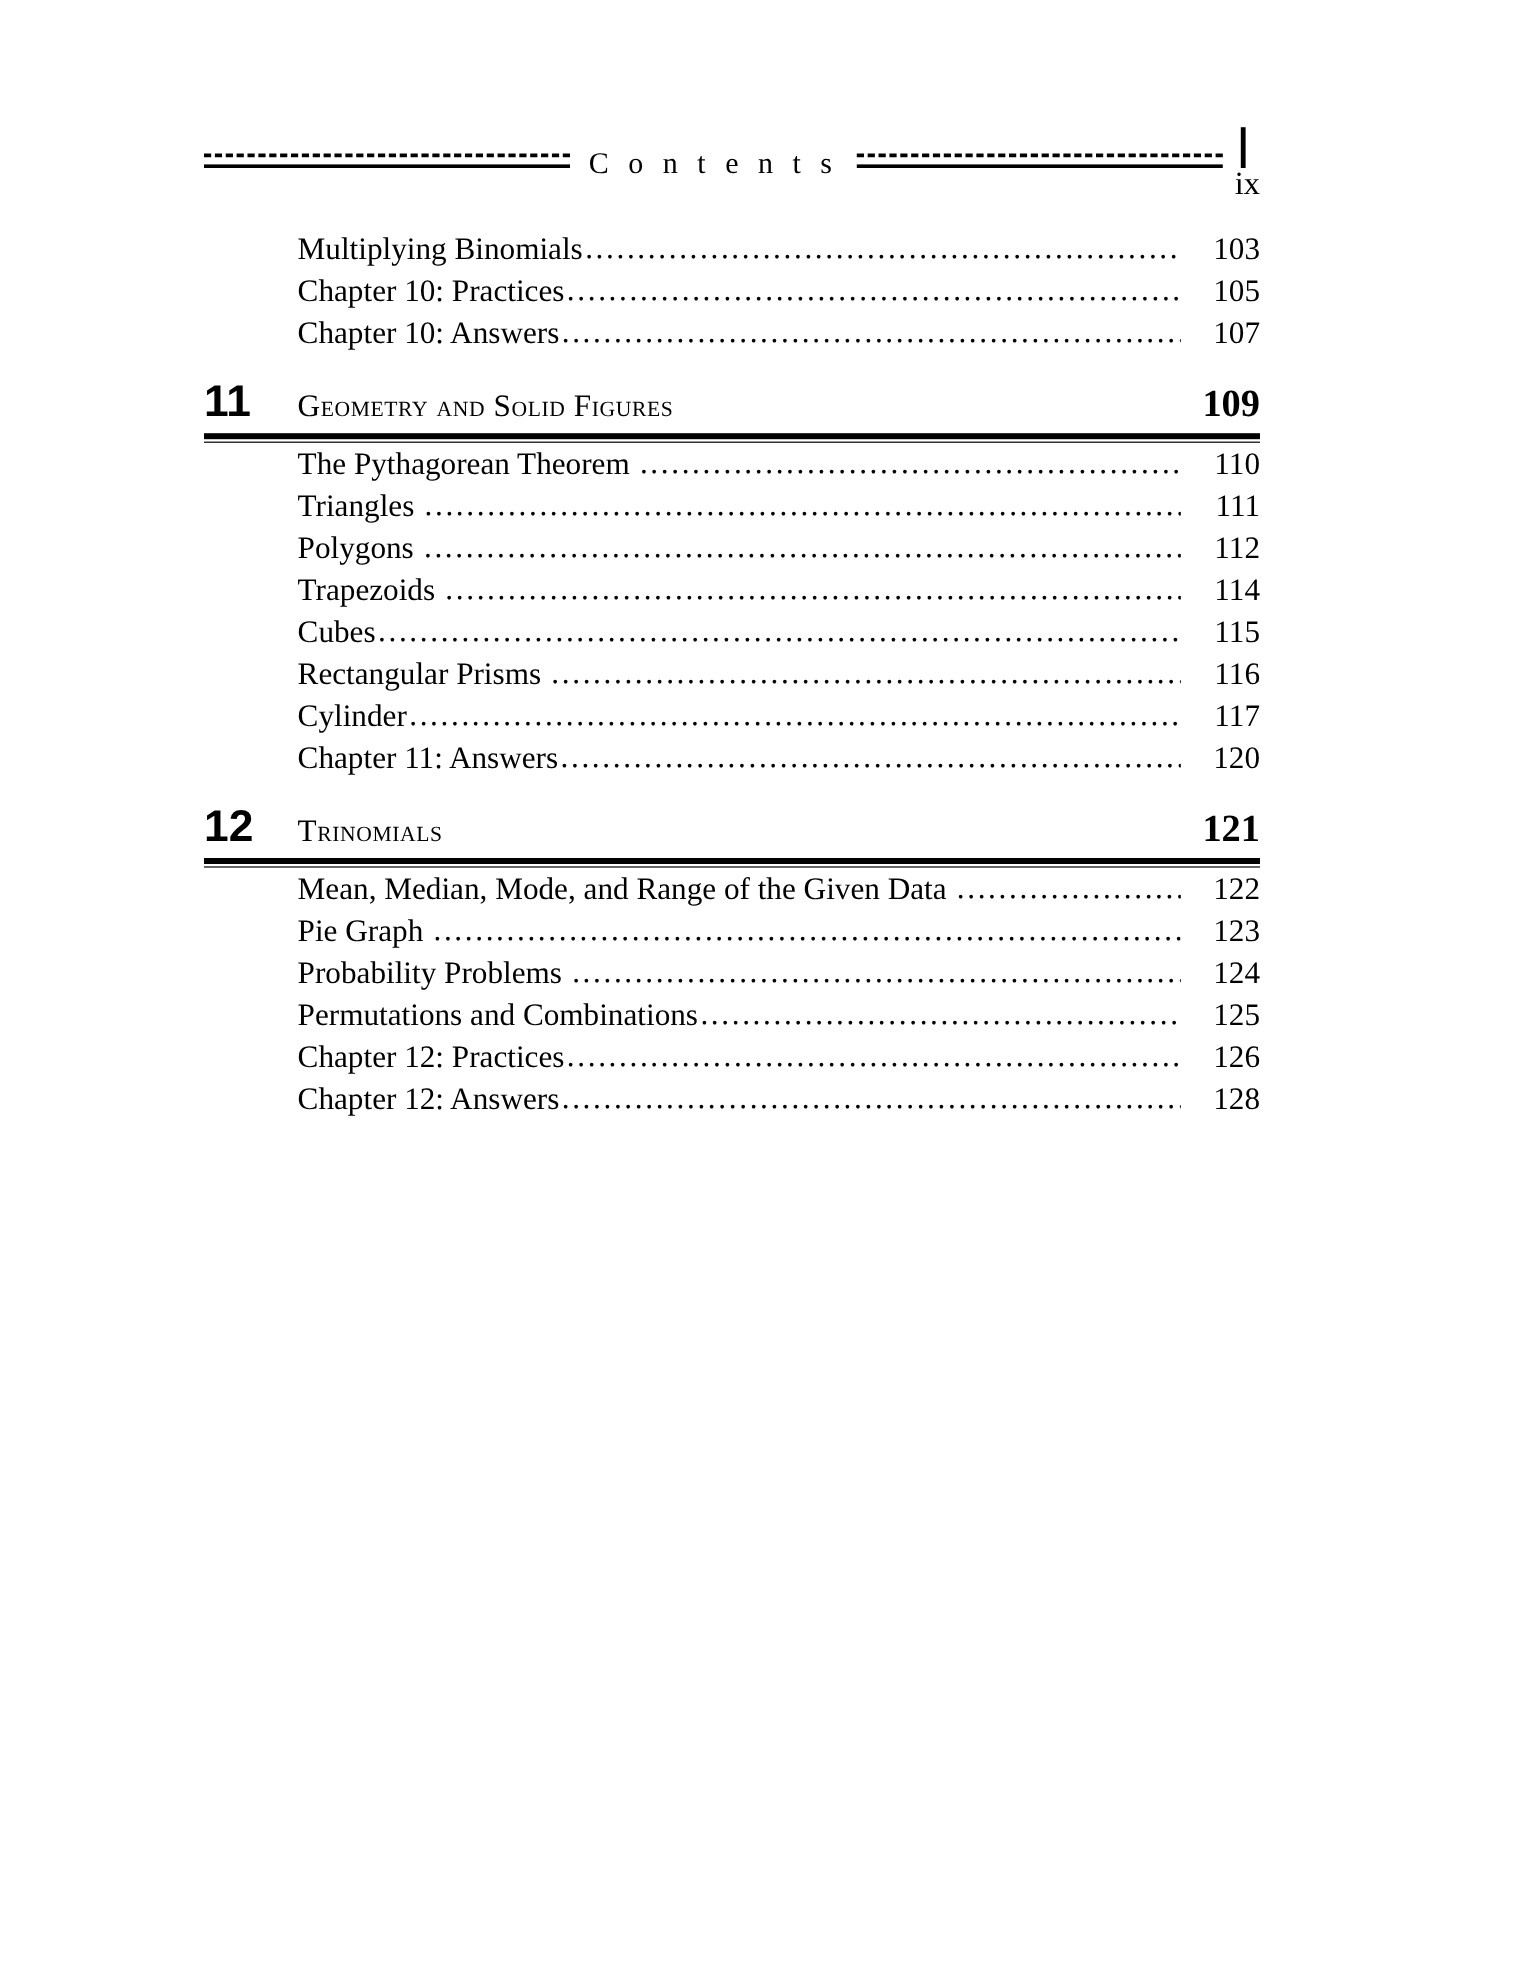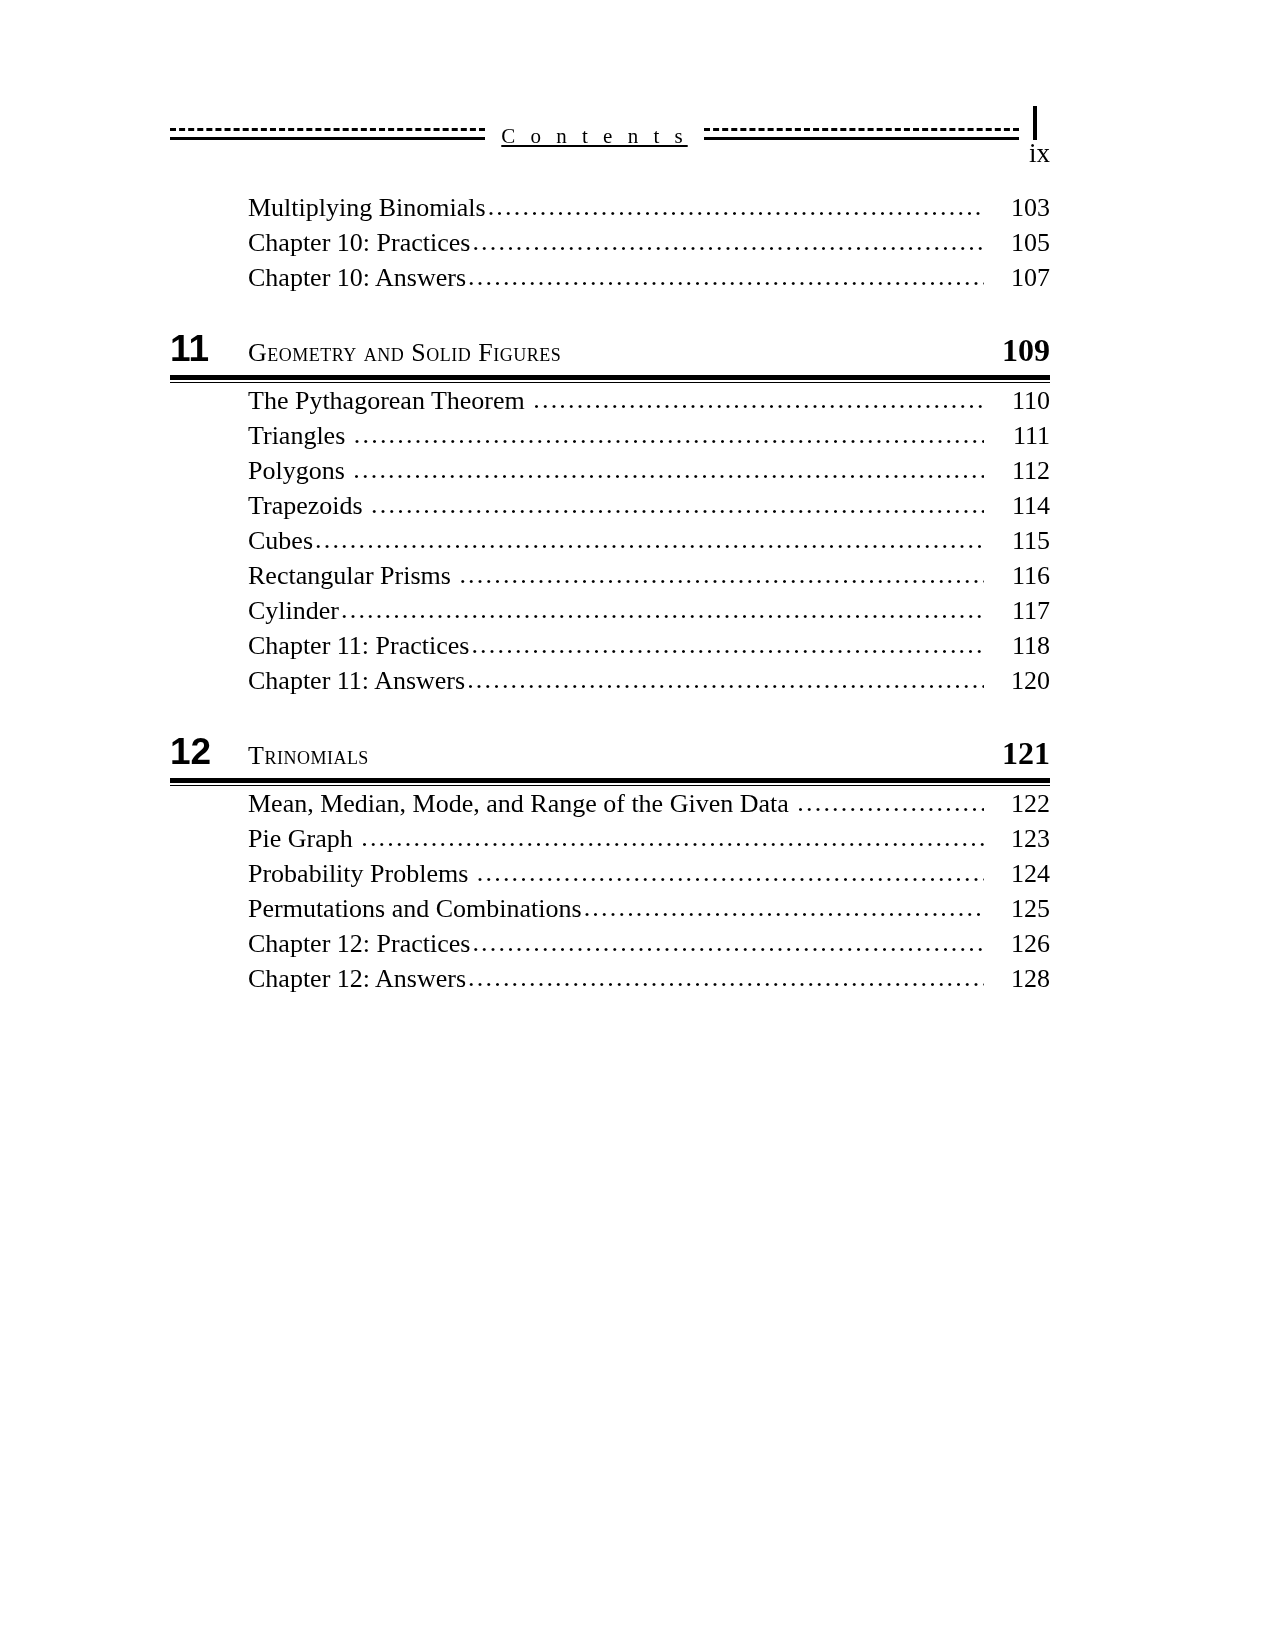--- a/index.html
+++ b/index.html
@@ -47,26 +47,25 @@
   .rule-solid {
     position: absolute;
     left: 0; right: 0;
     top: 9px;
     border-top: 3px solid #000;
   }
   .rule-group.left  { margin-right: 10px; }
   .rule-group.right { margin-left: 10px; }
 
   .header-title {
-    font-size: 21px;
+    font-size: 25px;
     letter-spacing: 5px;
     white-space: nowrap;
     padding: 0 6px;
     line-height: 1;
-    text-decoration: underline;
   }
 
   .header-folio {
     display: flex;
     align-items: center;
     margin-left: 10px;
     white-space: nowrap;
     flex-direction: column;
   }
   .folio-bar {
@@ -114,21 +113,21 @@
   .entry-page {
     flex: 0 0 auto;
     width: 56px;
     text-align: right;
     padding-left: 8px;
   }
   .gap-before-dots .entry-title::after { content: "\00a0"; }
 
   
   .chapter {
-    margin-top: 34px;
+    margin-top: 20px;
     margin-bottom: 4px;
   }
   .chapter-line {
     display: flex;
     align-items: baseline;
     white-space: nowrap;
   }
   .chapter-num {
     flex: 0 0 auto;
     width: 78px;
@@ -235,25 +234,20 @@
             <span class="entry-title">Rectangular Prisms</span>
             <span class="entry-dots"></span>
             <span class="entry-page">116</span>
           </div>
           <div class="entry">
             <span class="entry-title">Cylinder</span>
             <span class="entry-dots"></span>
             <span class="entry-page">117</span>
           </div>
           <div class="entry">
-            <span class="entry-title">Chapter 11: Practices</span>
-            <span class="entry-dots"></span>
-            <span class="entry-page">118</span>
-          </div>
-          <div class="entry">
             <span class="entry-title">Chapter 11: Answers</span>
             <span class="entry-dots"></span>
             <span class="entry-page">120</span>
           </div>
         </div>
         <div class="chapter">
           <div class="chapter-line">
             <span class="chapter-num">12</span>
             <span class="chapter-title">Trinomials</span>
             <span class="chapter-page">121</span>

